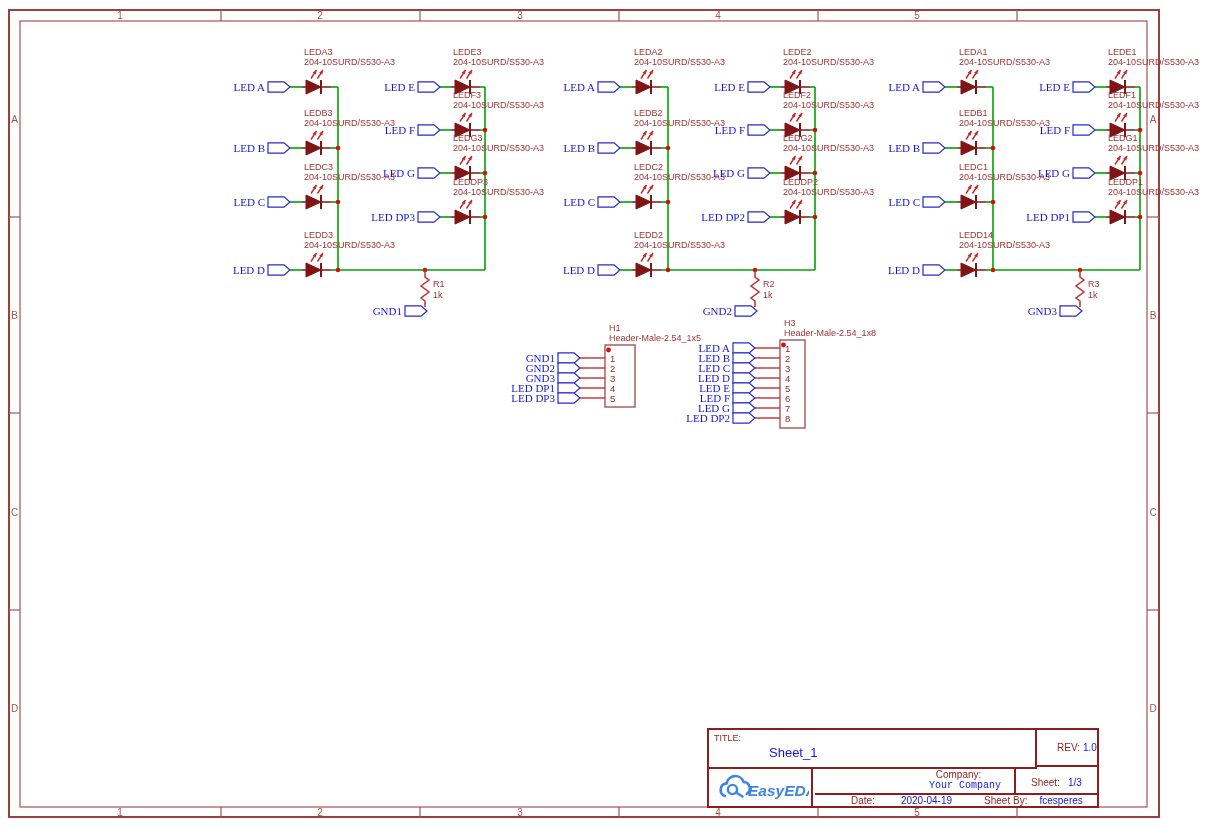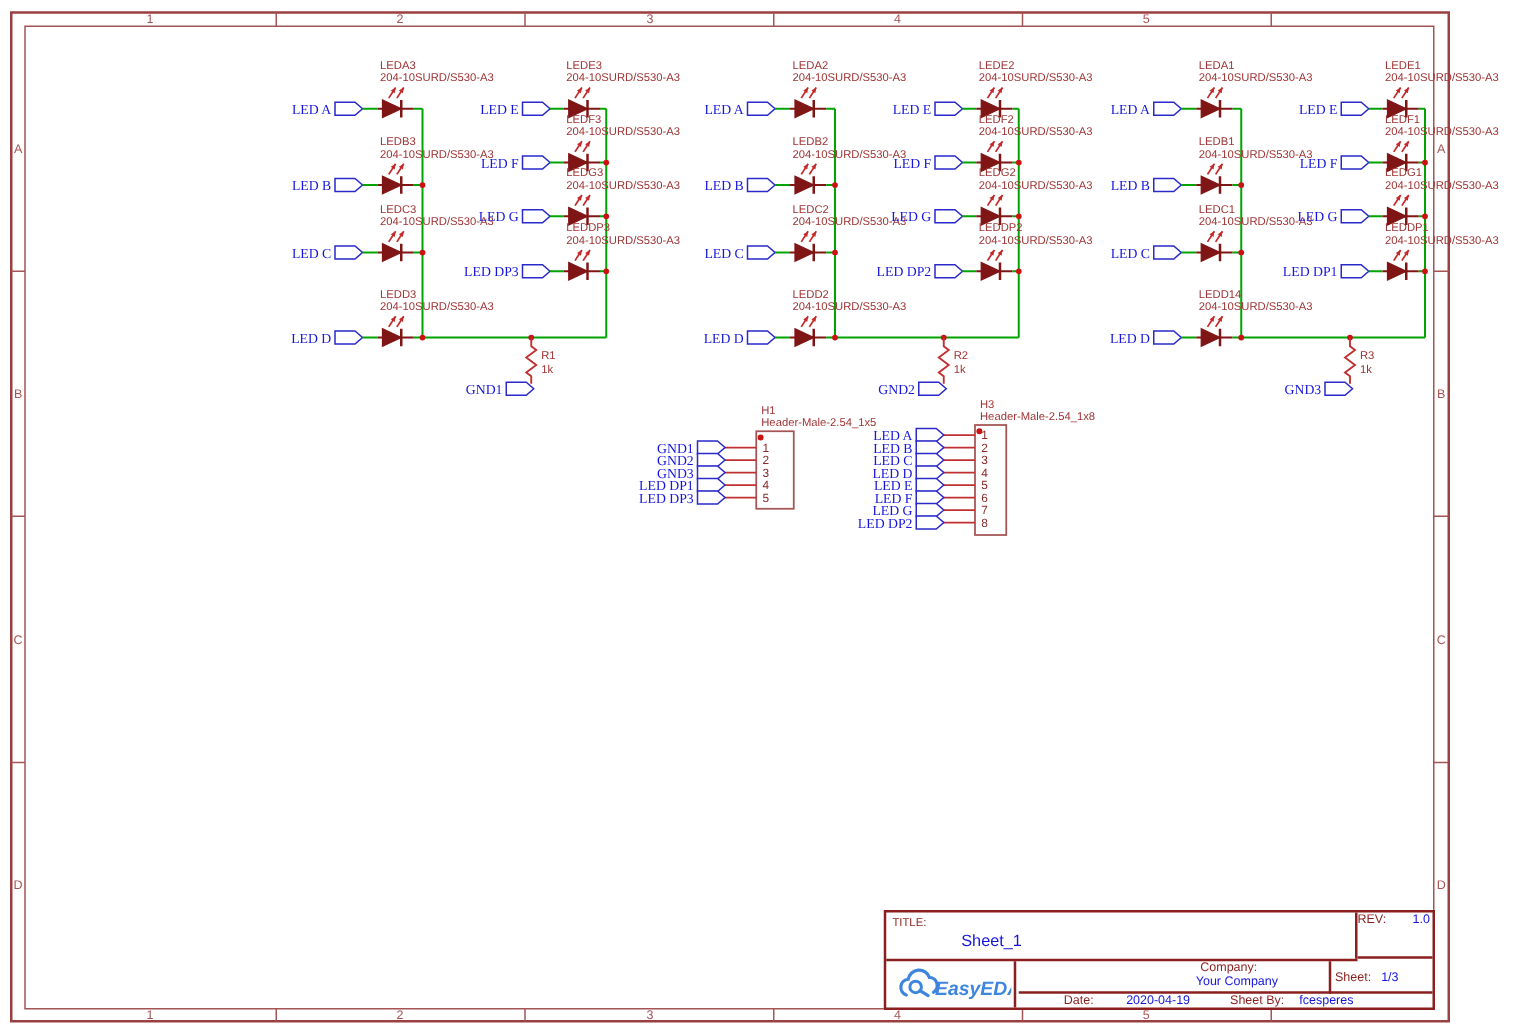--- a/index.html
+++ b/index.html
@@ -1,38 +1,38 @@
 <!DOCTYPE html>
 <html><head>
 <meta charset="utf-8">
 <style>
   html,body{margin:0;padding:0;background:#ffffff;}
   .canvas{position:relative;width:1213px;height:828px;background:#ffffff;overflow:hidden;
           font-family:"Liberation Sans",sans-serif;}
   svg text{user-select:none;}
   
-  .tb{position:absolute;left:707px;top:728px;width:441px;height:80px;box-sizing:border-box;
+  .tb{position:absolute;left:707px;top:728px;width:392px;height:80px;box-sizing:border-box;
       border:2px solid #8b1f1f;background:#ffffff;}
   .tb *{box-sizing:border-box;}
   .tb-label{color:#8b1f1f;font-size:10px;}
   .tb-value{color:#1515dd;font-size:10px;}
   .tb-title-cell{position:absolute;left:0;top:0;right:60px;height:37px;border-right:2px solid #8b1f1f;}
   .tb-title-label{position:absolute;left:5px;top:3px;font-size:9px;}
   .tb-title-value{position:absolute;left:60px;top:15px;color:#1515dd;font-size:13px;}
   .tb-rev-cell{position:absolute;right:0;top:0;width:60px;height:37px;border-bottom:2px solid #8b1f1f;
-               display:flex;align-items:flex-start;padding-left:0;gap:21px;}
+               display:flex;align-items:center;padding-left:20px;gap:3px;}
   .tb-title-underline{position:absolute;left:0;top:37px;right:60px;height:0;border-top:2px solid #8b1f1f;}
   .tb-logo-cell{position:absolute;left:0;top:39px;width:104px;bottom:0;border-right:2px solid #8b1f1f;
                 display:flex;align-items:center;justify-content:center;}
   .tb-company-row{position:absolute;left:106px;top:39px;right:0;height:26px;border-bottom:2px solid #8b1f1f;
                   display:flex;align-items:center;flex-direction:column;}
   .tb-company-label{margin-left:5px;}
-  .tb-company-value{margin-left:18px;}
+  .tb-company-value{margin-left:18px;font-family:Liberation Mono, monospace;}
   .tb-sheet-cell{position:absolute;right:0;top:0;width:83px;height:26px;border-left:2px solid #8b1f1f;
-                 display:flex;align-items:center;gap:8px;padding-left:3px;}
+                 display:flex;align-items:center;gap:8px;padding-left:15px;}
   .tb-date-row{position:absolute;left:106px;top:65px;right:0;bottom:0;display:flex;align-items:center;}
   .tb-date-label{margin-left:5px;padding-left:31px;}
   .tb-date-value{margin-left:26px;}
   .tb-drawnby-label{margin-left:32px;}
   .tb-drawnby-value{margin-left:12px;}
 </style>
 </head>
 <body>
 
 <div class="canvas">

